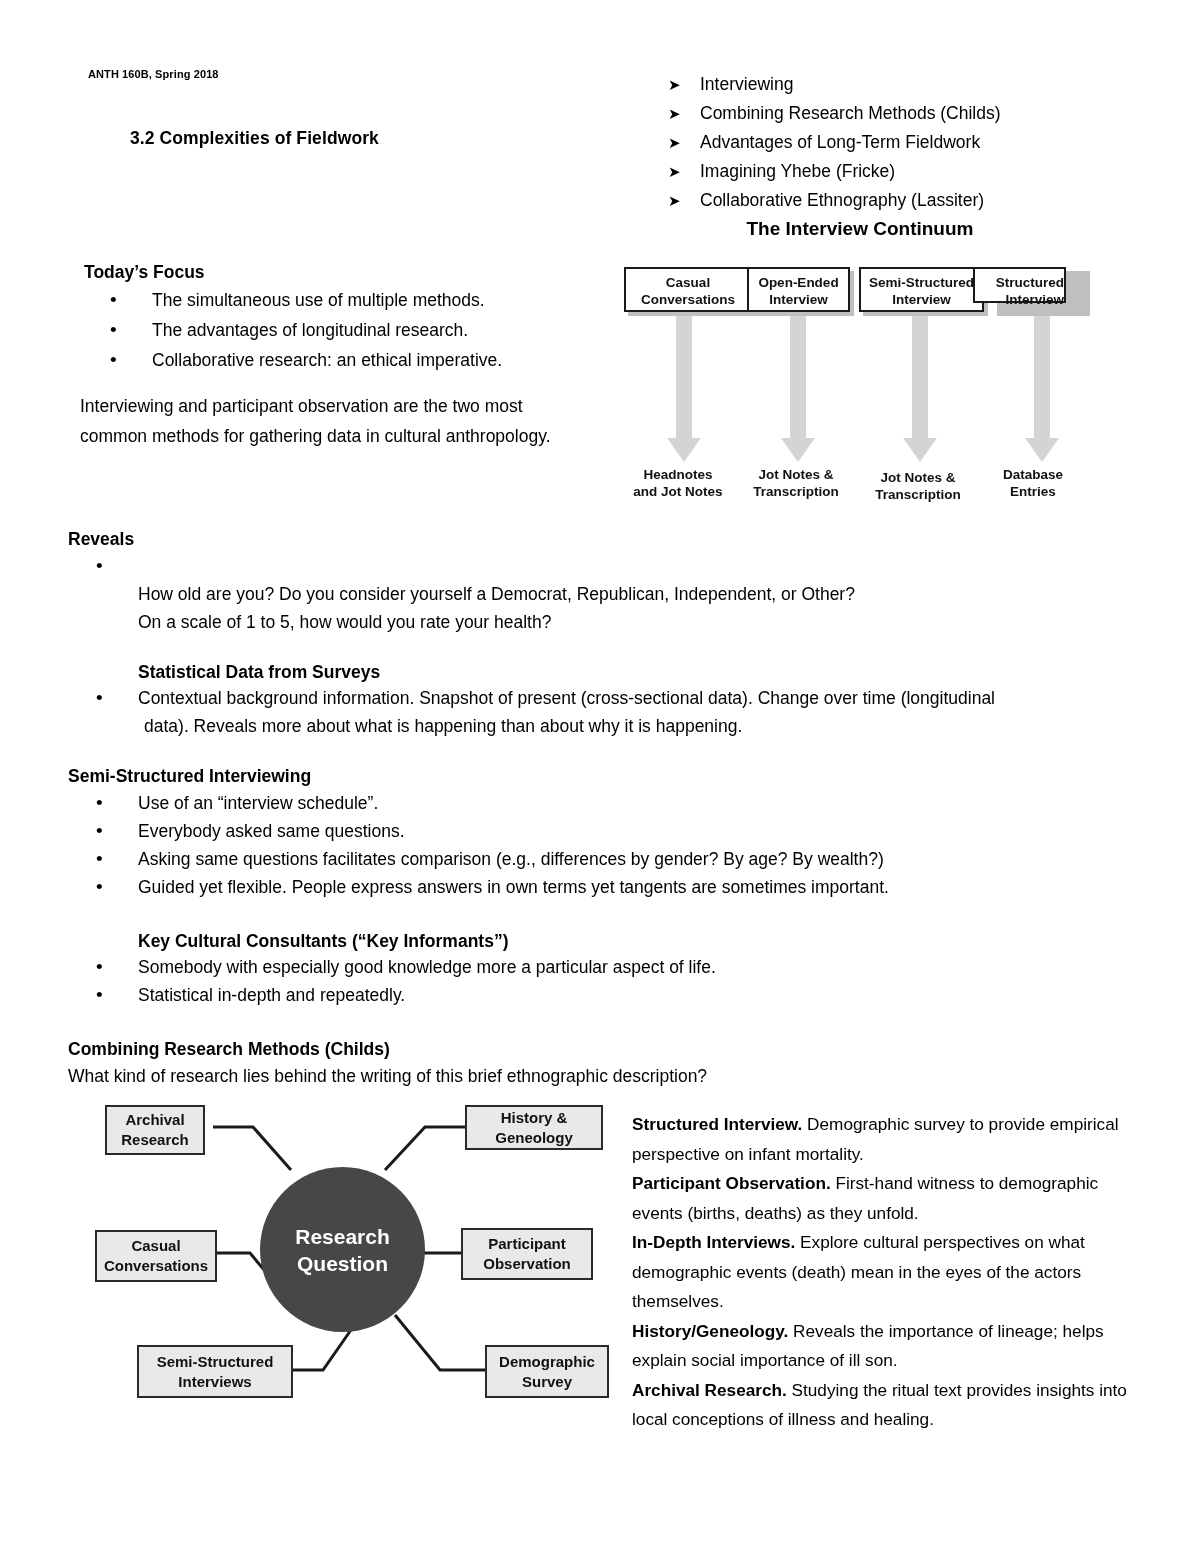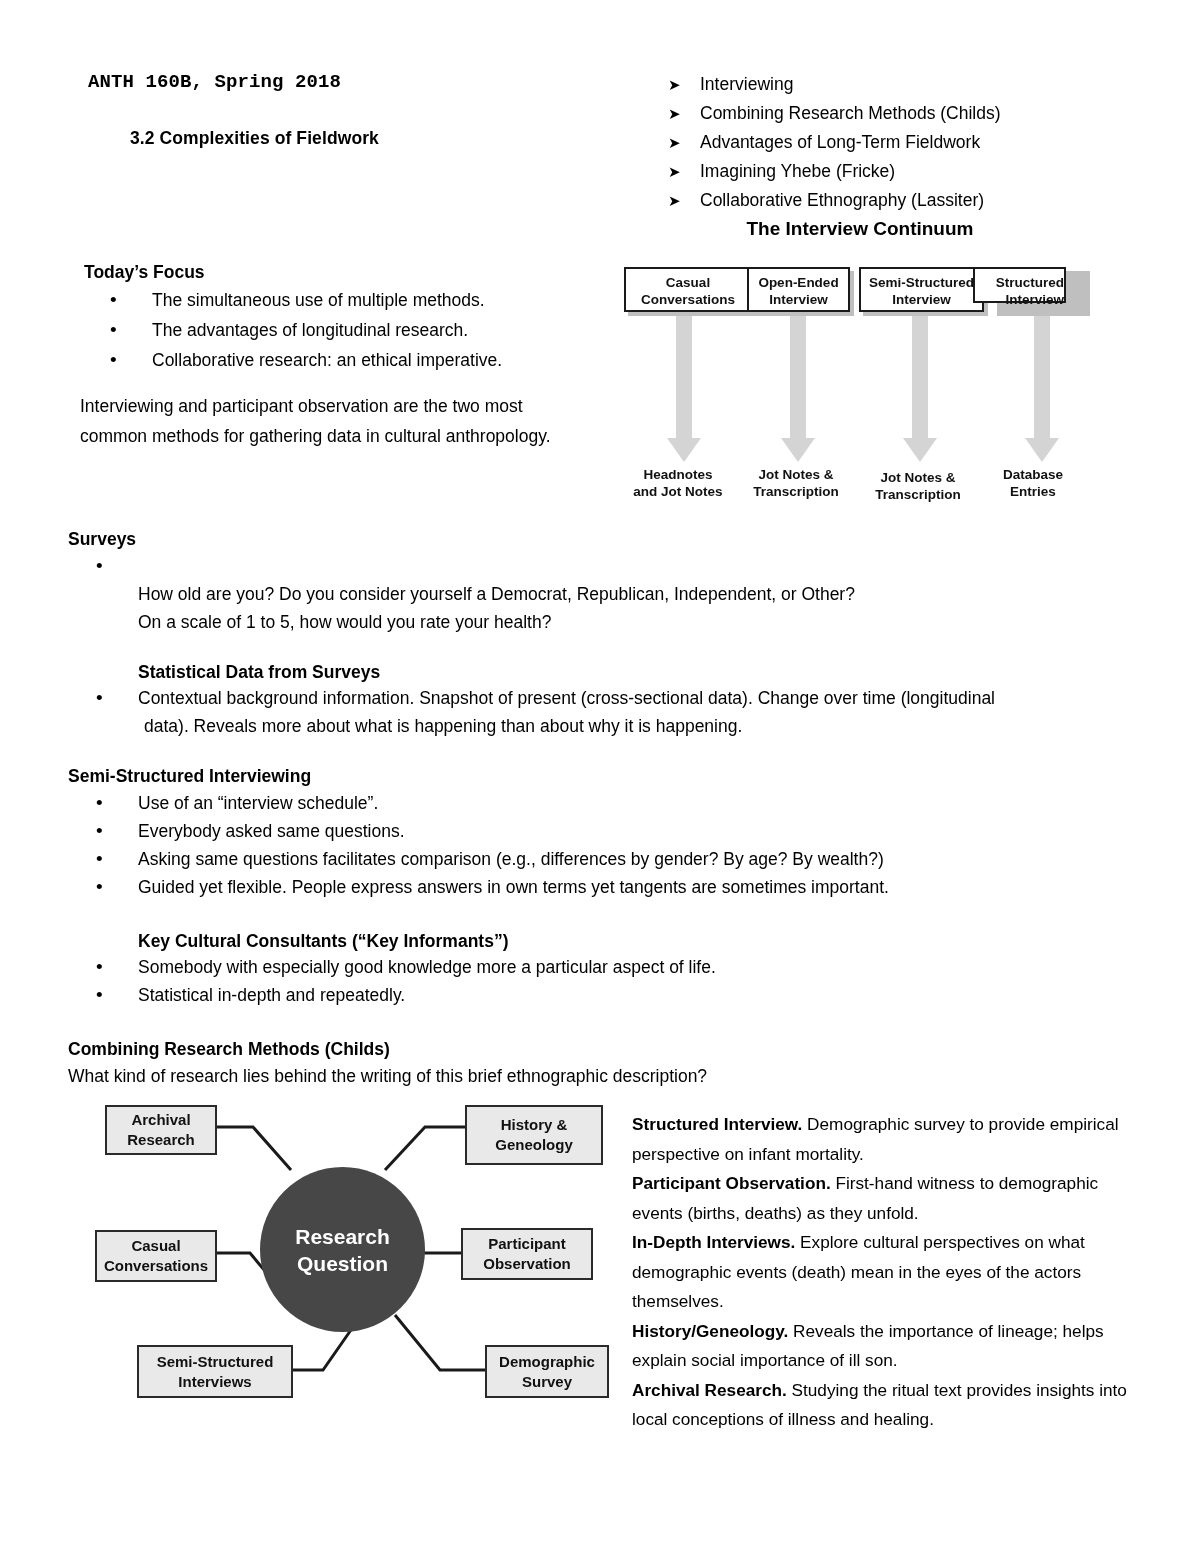--- a/index.html
+++ b/index.html
@@ -18,21 +18,21 @@
     height: 1553px;
     background: #ffffff;
     overflow: hidden;
   }
 
   
   .t      { position: absolute; font-size: 17.5px; line-height: 28px; color: #000; }
   .bold   { font-weight: bold; }
 
   
-  #course-line   { left: 88px;  top: 68px;  font-size: 19px; font-weight: bold; letter-spacing: .1px; font-family: Liberation Mono, monospace;}
+  #course-line   { left: 88px;  top: 60px;  font-size: 11px; font-weight: bold; letter-spacing: .1px;}
   #section-line  { left: 88px;  top: 124px; font-size: 17.5px; font-weight: bold; letter-spacing: .1px; margin-left: 42px;}
 
   
   #agenda { position: absolute; left: 668px; top: 70px; width: 460px; }
   .agenda-item { display: flex; align-items: flex-start; height: 29px; }
   .agenda-marker {
     width: 32px; flex: 0 0 32px;
     font-size: 15px; line-height: 29px;
     color: #000;
   }
@@ -229,21 +229,21 @@
     <div class="clabel" style="left:256px; top:251px; width:124px;">
       <div>Jot Notes &amp;</div>
       <div>Transcription</div>
     </div>
     <div class="clabel" style="left:381px; top:248px; width:104px;">
       <div>Database</div>
       <div>Entries</div>
     </div>
   </div>
 
-  <div class="t section-head" style="left:68px; top:525px;">Surveys</div>
+  <div class="t section-head" style="left:68px; top:525px;">Reveals</div>
   <div class="blist" style="left:96px; top:552px; width:1060px;">
     <div class="brow">
       <span class="bmark">•</span>
     </div>
     <div class="cont-line" style="margin-left:42px;">How old are you? Do you consider yourself a Democrat, Republican, Independent, or Other?</div>
     <div class="cont-line" style="margin-left:42px;">On a scale of 1 to 5, how would you rate your health?</div>
   </div>
   <div class="t sub-head" style="left:138px; top:658px;">Statistical Data from Surveys</div>
   <div class="blist" style="left:96px; top:684px; width:1060px;">
     <div class="brow">
@@ -303,25 +303,25 @@
       <polyline points="198,265 228,265 258,222" fill="none" stroke="#1a1a1a" stroke-width="3"></polyline>
 
       <polyline points="390,265 345,265 300,210" fill="none" stroke="#1a1a1a" stroke-width="3"></polyline>
     </svg>
 
     <div id="rqcircle" style="left:165px; top:62px; width:165px; height:165px;">
       <div>Research</div>
       <div>Question</div>
     </div>
 
-    <div class="rqbox" style="left:10px;  top:0px;   width:112px; height:50px;">
+    <div class="rqbox" style="left:10px;  top:0px;   width:100px; height:50px;">
       <div>Archival</div>
       <div>Research</div>
     </div>
-    <div class="rqbox" style="left:370px; top:0px;   width:138px; height:60px;">
+    <div class="rqbox" style="left:370px; top:0px;   width:138px; height:45px;">
       <div>History &amp;</div>
       <div>Geneology</div>
     </div>
     <div class="rqbox" style="left:0px;   top:125px; width:122px; height:52px;">
       <div>Casual</div>
       <div>Conversations</div>
     </div>
     <div class="rqbox" style="left:366px; top:123px; width:132px; height:52px;">
       <div>Participant</div>
       <div>Observation</div>

